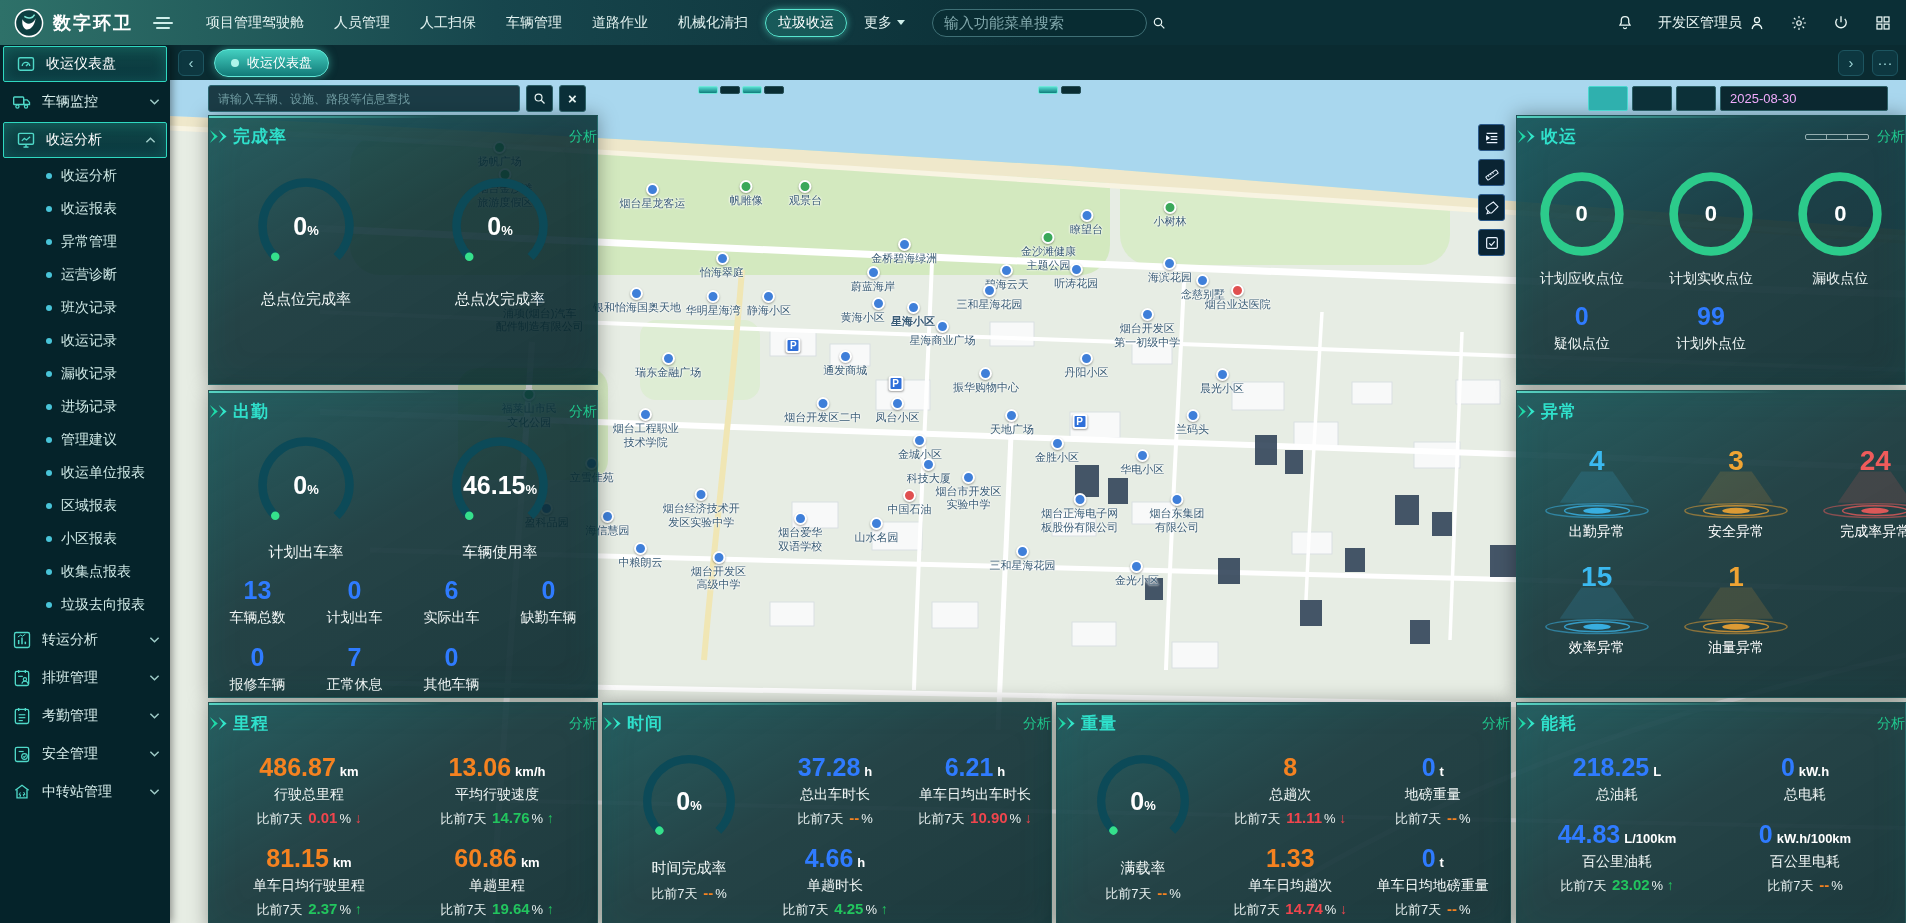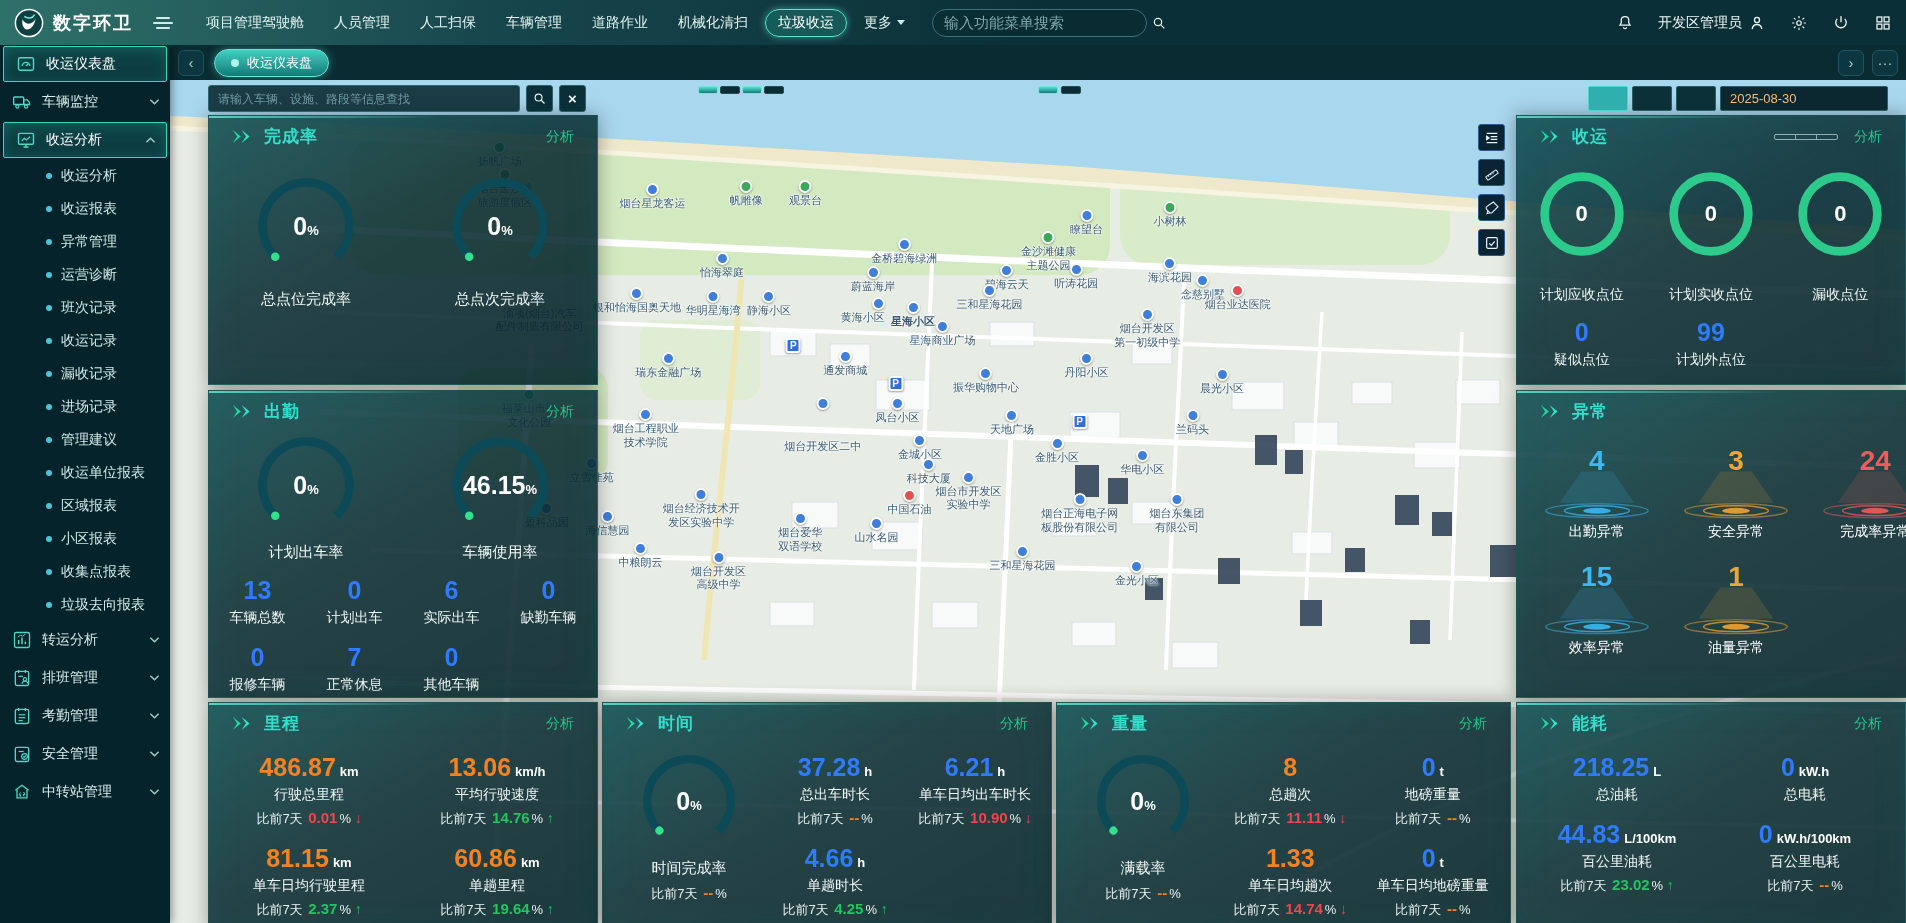--- a/index.html
+++ b/index.html
@@ -64,31 +64,31 @@
 .map-search input::placeholder{color:#6f9aa0}
 .sq-btn{width:27px;height:27px;background:#0a2f38;border:1px solid #2b5f66;border-radius:3px;color:#e8f4f2;display:flex;align-items:center;justify-content:center;cursor:pointer;font-size:15px}
 .layer-group{position:absolute;left:698px;top:86px;display:flex;gap:2px;z-index:20}
 .mode-group{position:absolute;left:1038px;top:86px;display:flex;gap:3px;z-index:20}
 .mbtn{padding:3px 9px;background:#0a2d33;border:1px solid #254f56;color:#e8f4f2;font-size:13px;cursor:pointer;border-radius:2px;white-space:nowrap}
 .mbtn.active{background:linear-gradient(180deg,#57dcd0,#0f7e7c);border-color:#6fe8da;color:#fff;text-shadow:0 0 3px rgba(0,60,50,.5)}
 .date-group{position:absolute;left:1588px;top:86px;display:flex;gap:4px;z-index:20;align-items:center}
 .dbtn{width:40px;height:25px;background:#0c3038;border:1px solid #2b5f66;color:#dcefee;font-size:13px;cursor:pointer;border-radius:2px;display:flex;align-items:center;justify-content:center}
 .dbtn.active{background:#2fb0ae;border-color:#49d8d0;color:#fff}
 .date-field{width:168px;height:25px;background:#0b2830;border:1px solid #2b5f66;border-radius:2px;display:flex;align-items:center;padding:0 9px;gap:8px}
-.date-field input{flex:1;background:transparent;border:none;outline:none;color:#fdba74;font-size:13px}
+.date-field input{flex:1;background:transparent;border:none;outline:none;color:#f0abfc;font-size:13px}
 .map-tools{position:absolute;left:1478px;top:124px;display:flex;flex-direction:column;gap:8px;z-index:20}
 .tool-btn{width:27px;height:27px;background:#0a2433;border:1px solid #2b5a8c;border-radius:3px;color:#eaf4ff;display:flex;align-items:center;justify-content:center;cursor:pointer}
 
 
 .panel{position:absolute;z-index:10;color:#eaf6f4;border:1px solid rgba(46,160,150,.22);
   background:linear-gradient(150deg,rgba(18,78,82,.90),rgba(8,42,47,.87) 45%,rgba(7,37,42,.90));
   box-shadow:0 0 18px rgba(0,0,0,.35),inset 0 0 34px rgba(22,125,118,.14);overflow:hidden}
 .panel::before{content:"";position:absolute;top:0;left:0;right:40%;height:2px;
   background:linear-gradient(90deg,rgba(96,232,212,.85),rgba(96,232,212,0))}
-.panel-head{display:flex;align-items:center;padding:9px 23px 4px;gap:8px}
+.panel-head{display:flex;align-items:center;padding:9px 0 4px;gap:0}
 .panel-title{color:#2fe0cb;font-size:17px;font-weight:bold;letter-spacing:1px}
 .analysis-link{margin-left:auto;color:#1fc98e;font-size:14px;cursor:pointer}
 .seg{display:flex;border:1px solid rgba(230,245,245,.6);border-radius:2px;margin-left:auto}
 .seg-btn{padding:2px 10px;font-size:13px;color:#eef6f5;cursor:pointer;border-left:1px solid rgba(230,245,245,.6)}
 .seg-btn:first-child{border-left:none}
 .seg-btn.active{color:#ecc94b}
 .seg + .analysis-link{margin-left:8px}
 
 
 .gauge-row{display:flex;justify-content:space-around;margin-top:22px}
@@ -117,21 +117,21 @@
 .trend-down .cmp-val,.trend-down .cmp-arrow{color:#f0454d}
 .cmp-none .cmp-val{color:#f58220}
 
 
 .ring-row{display:flex;justify-content:space-around;margin-top:16px}
 .ring-block{display:flex;flex-direction:column;align-items:center;width:33%}
 .ring{position:relative;width:92px;height:92px}
 .ring svg{width:100%;height:100%}
 .ring-c{fill:none;stroke:#2ccb8b;stroke-width:9}
 .ring-val{position:absolute;inset:0;display:flex;align-items:center;justify-content:center;font-size:22px;font-weight:bold;color:#fff}
-.ring-label{font-size:14px;color:#f0f6f5;margin-top:26px}
+.ring-label{font-size:14px;color:#f0f6f5;margin-top:10px}
 .coll-stats{display:grid;grid-template-columns:1fr 1fr 1fr;margin-top:14px}
 
 
 .beacon-grid{display:grid;grid-template-columns:repeat(3,1fr);row-gap:20px;margin-top:18px;padding:0 10px}
 .beacon{display:flex;flex-direction:column;align-items:center}
 .beacon-num{font-size:28px;font-weight:bold;margin-bottom:-6px;z-index:1}
 .beacon svg{width:118px;height:48px}
 .beacon .cone{fill:currentColor;opacity:.15}
 .beacon .e1{fill:none;stroke:currentColor;stroke-width:1.5;opacity:.5}
 .beacon .e2{fill:none;stroke:currentColor;stroke-width:1.5;opacity:.75}
@@ -345,21 +345,21 @@
         <div class="poi type-green" style="left: 20.7%; top: 37%;">
         <span class="poi-pin"></span>
         <span class="poi-label">福莱山市民
 文化公园</span>
       </div>
         <div class="poi type-blue" style="left: 27.4%; top: 39.4%;">
         <span class="poi-pin"></span>
         <span class="poi-label">烟台工程职业
 技术学院</span>
       </div>
-        <div class="poi type-blue" style="left: 37.6%; top: 38.1%; gap: 29px;">
+        <div class="poi type-blue" style="left: 37.6%; top: 38.1%;">
         <span class="poi-pin"></span>
         <span class="poi-label">烟台开发区二中</span>
       </div>
         <div class="poi type-blue" style="left: 41.9%; top: 38.1%;">
         <span class="poi-pin"></span>
         <span class="poi-label">凤台小区</span>
       </div>
         <div class="poi type-blue" style="left: 48.5%; top: 39.5%;">
         <span class="poi-pin"></span>
         <span class="poi-label">天地广场</span>

